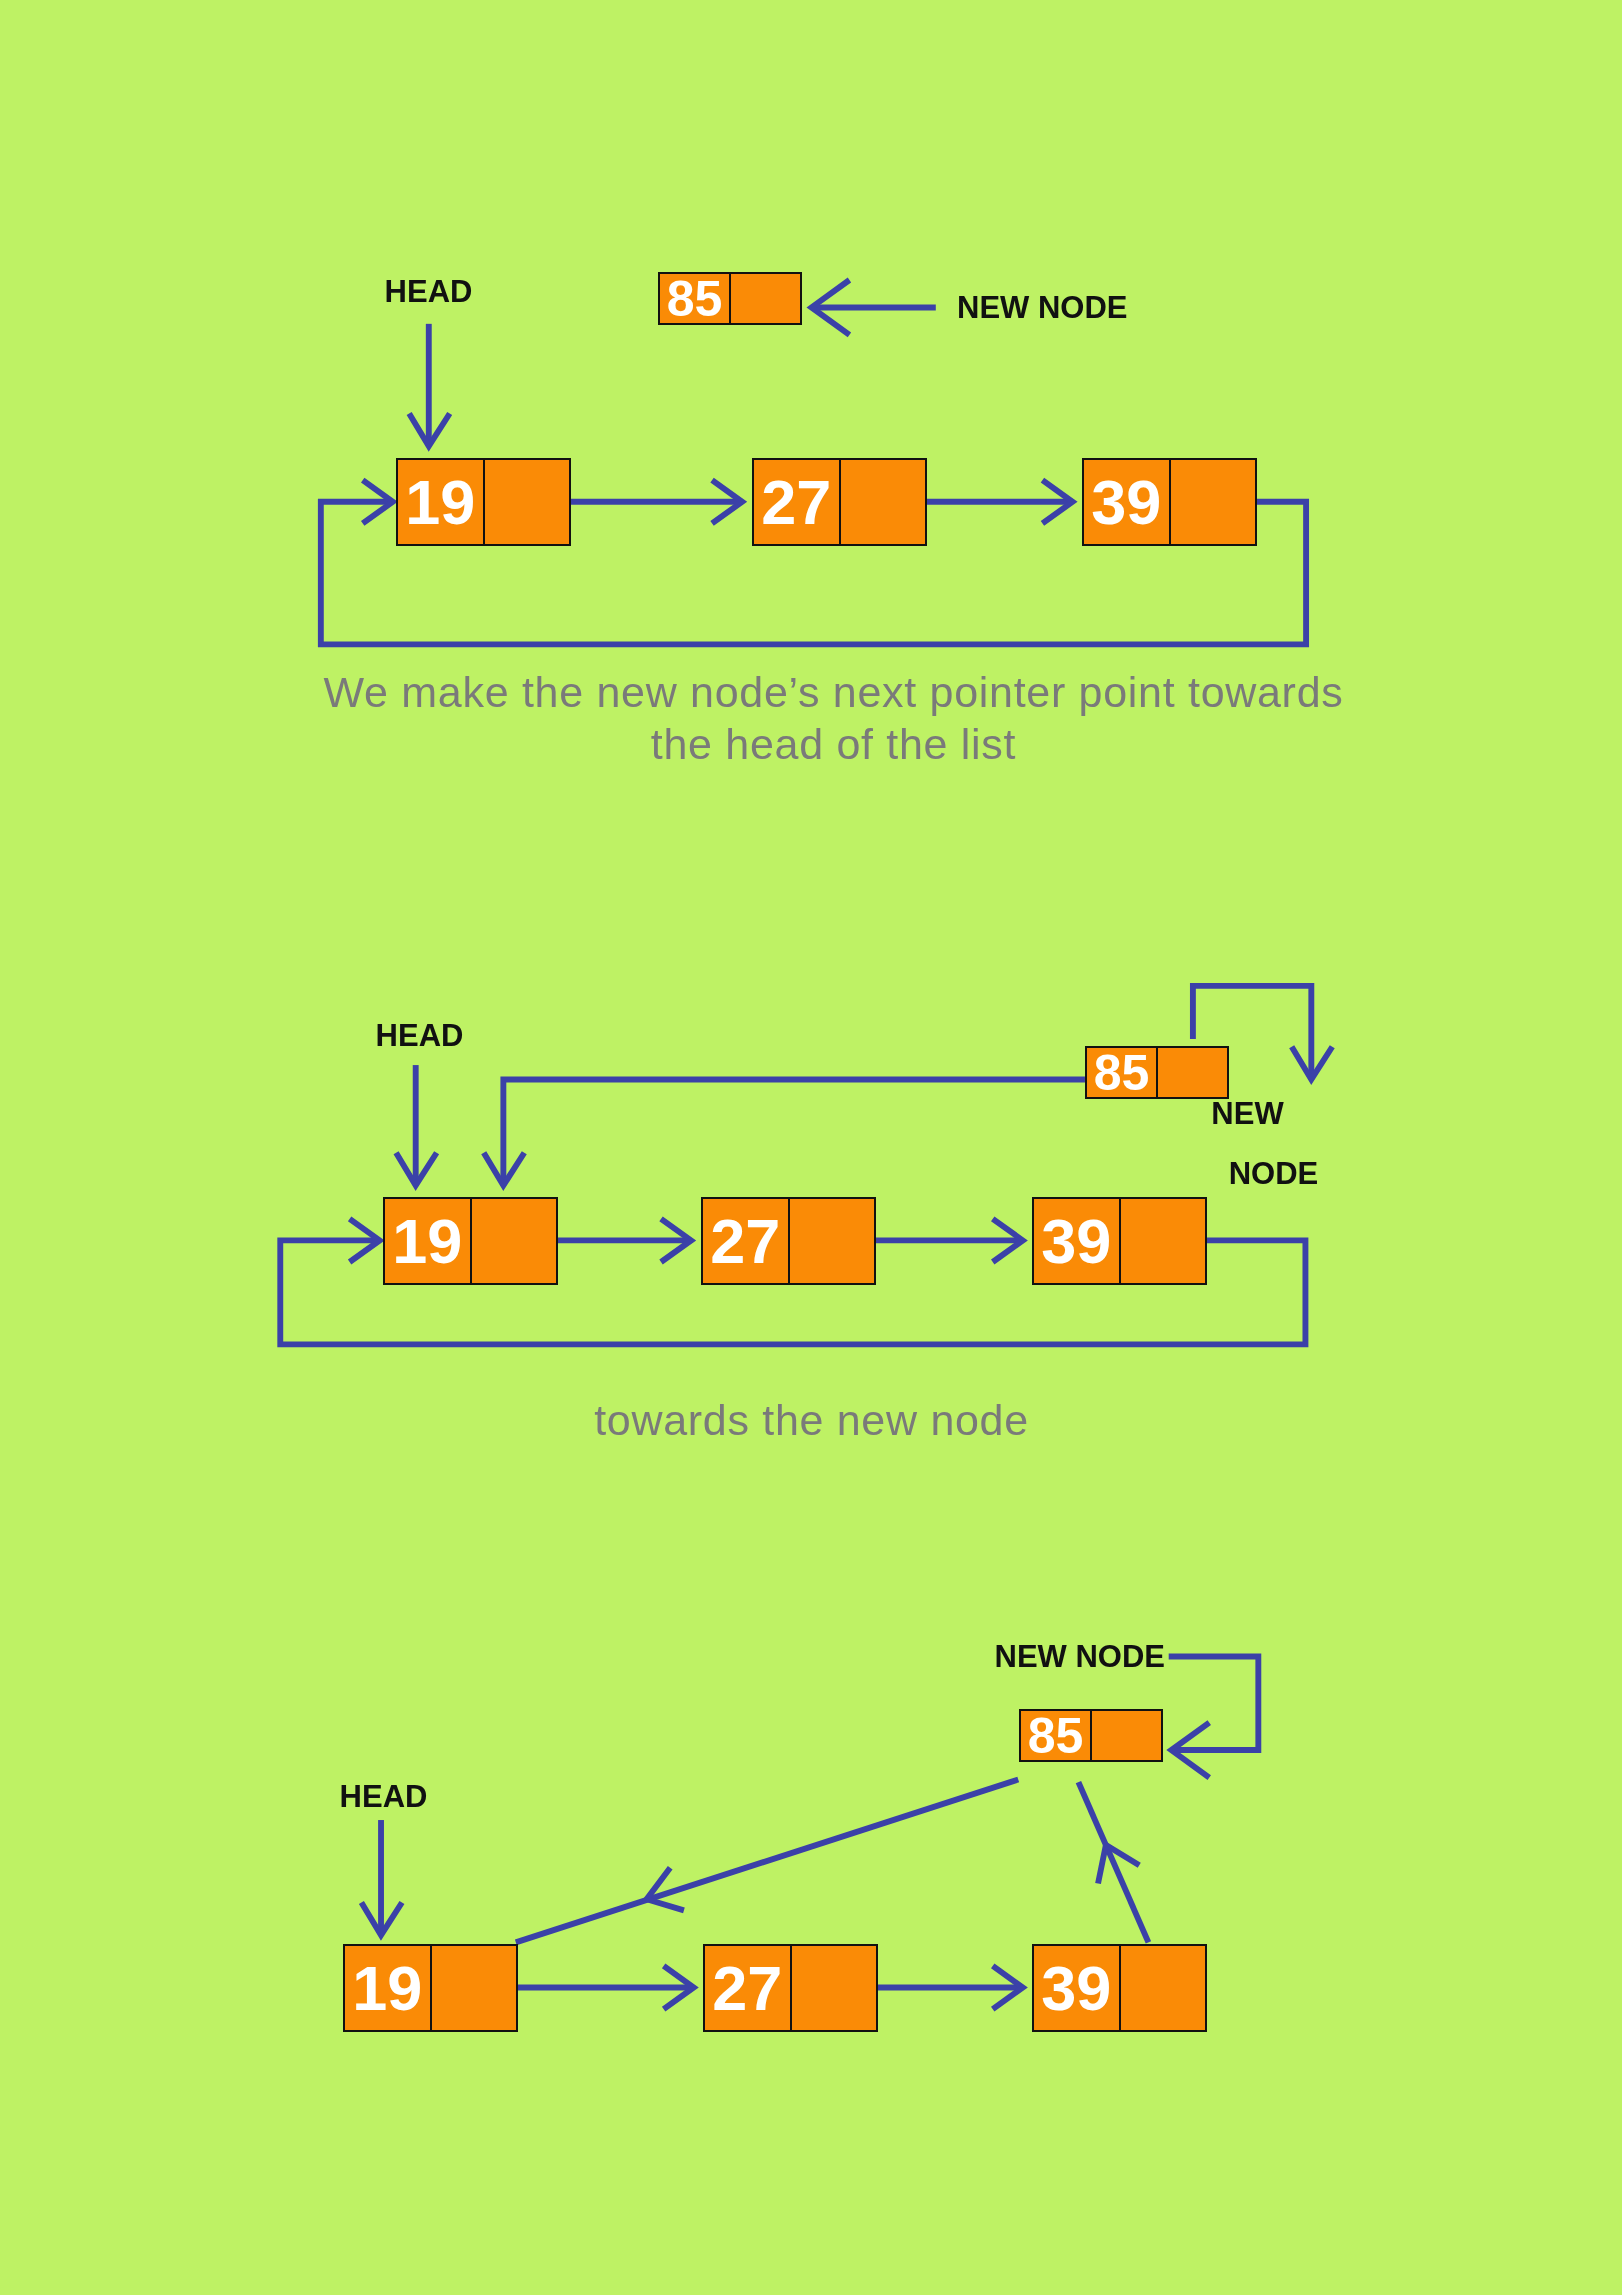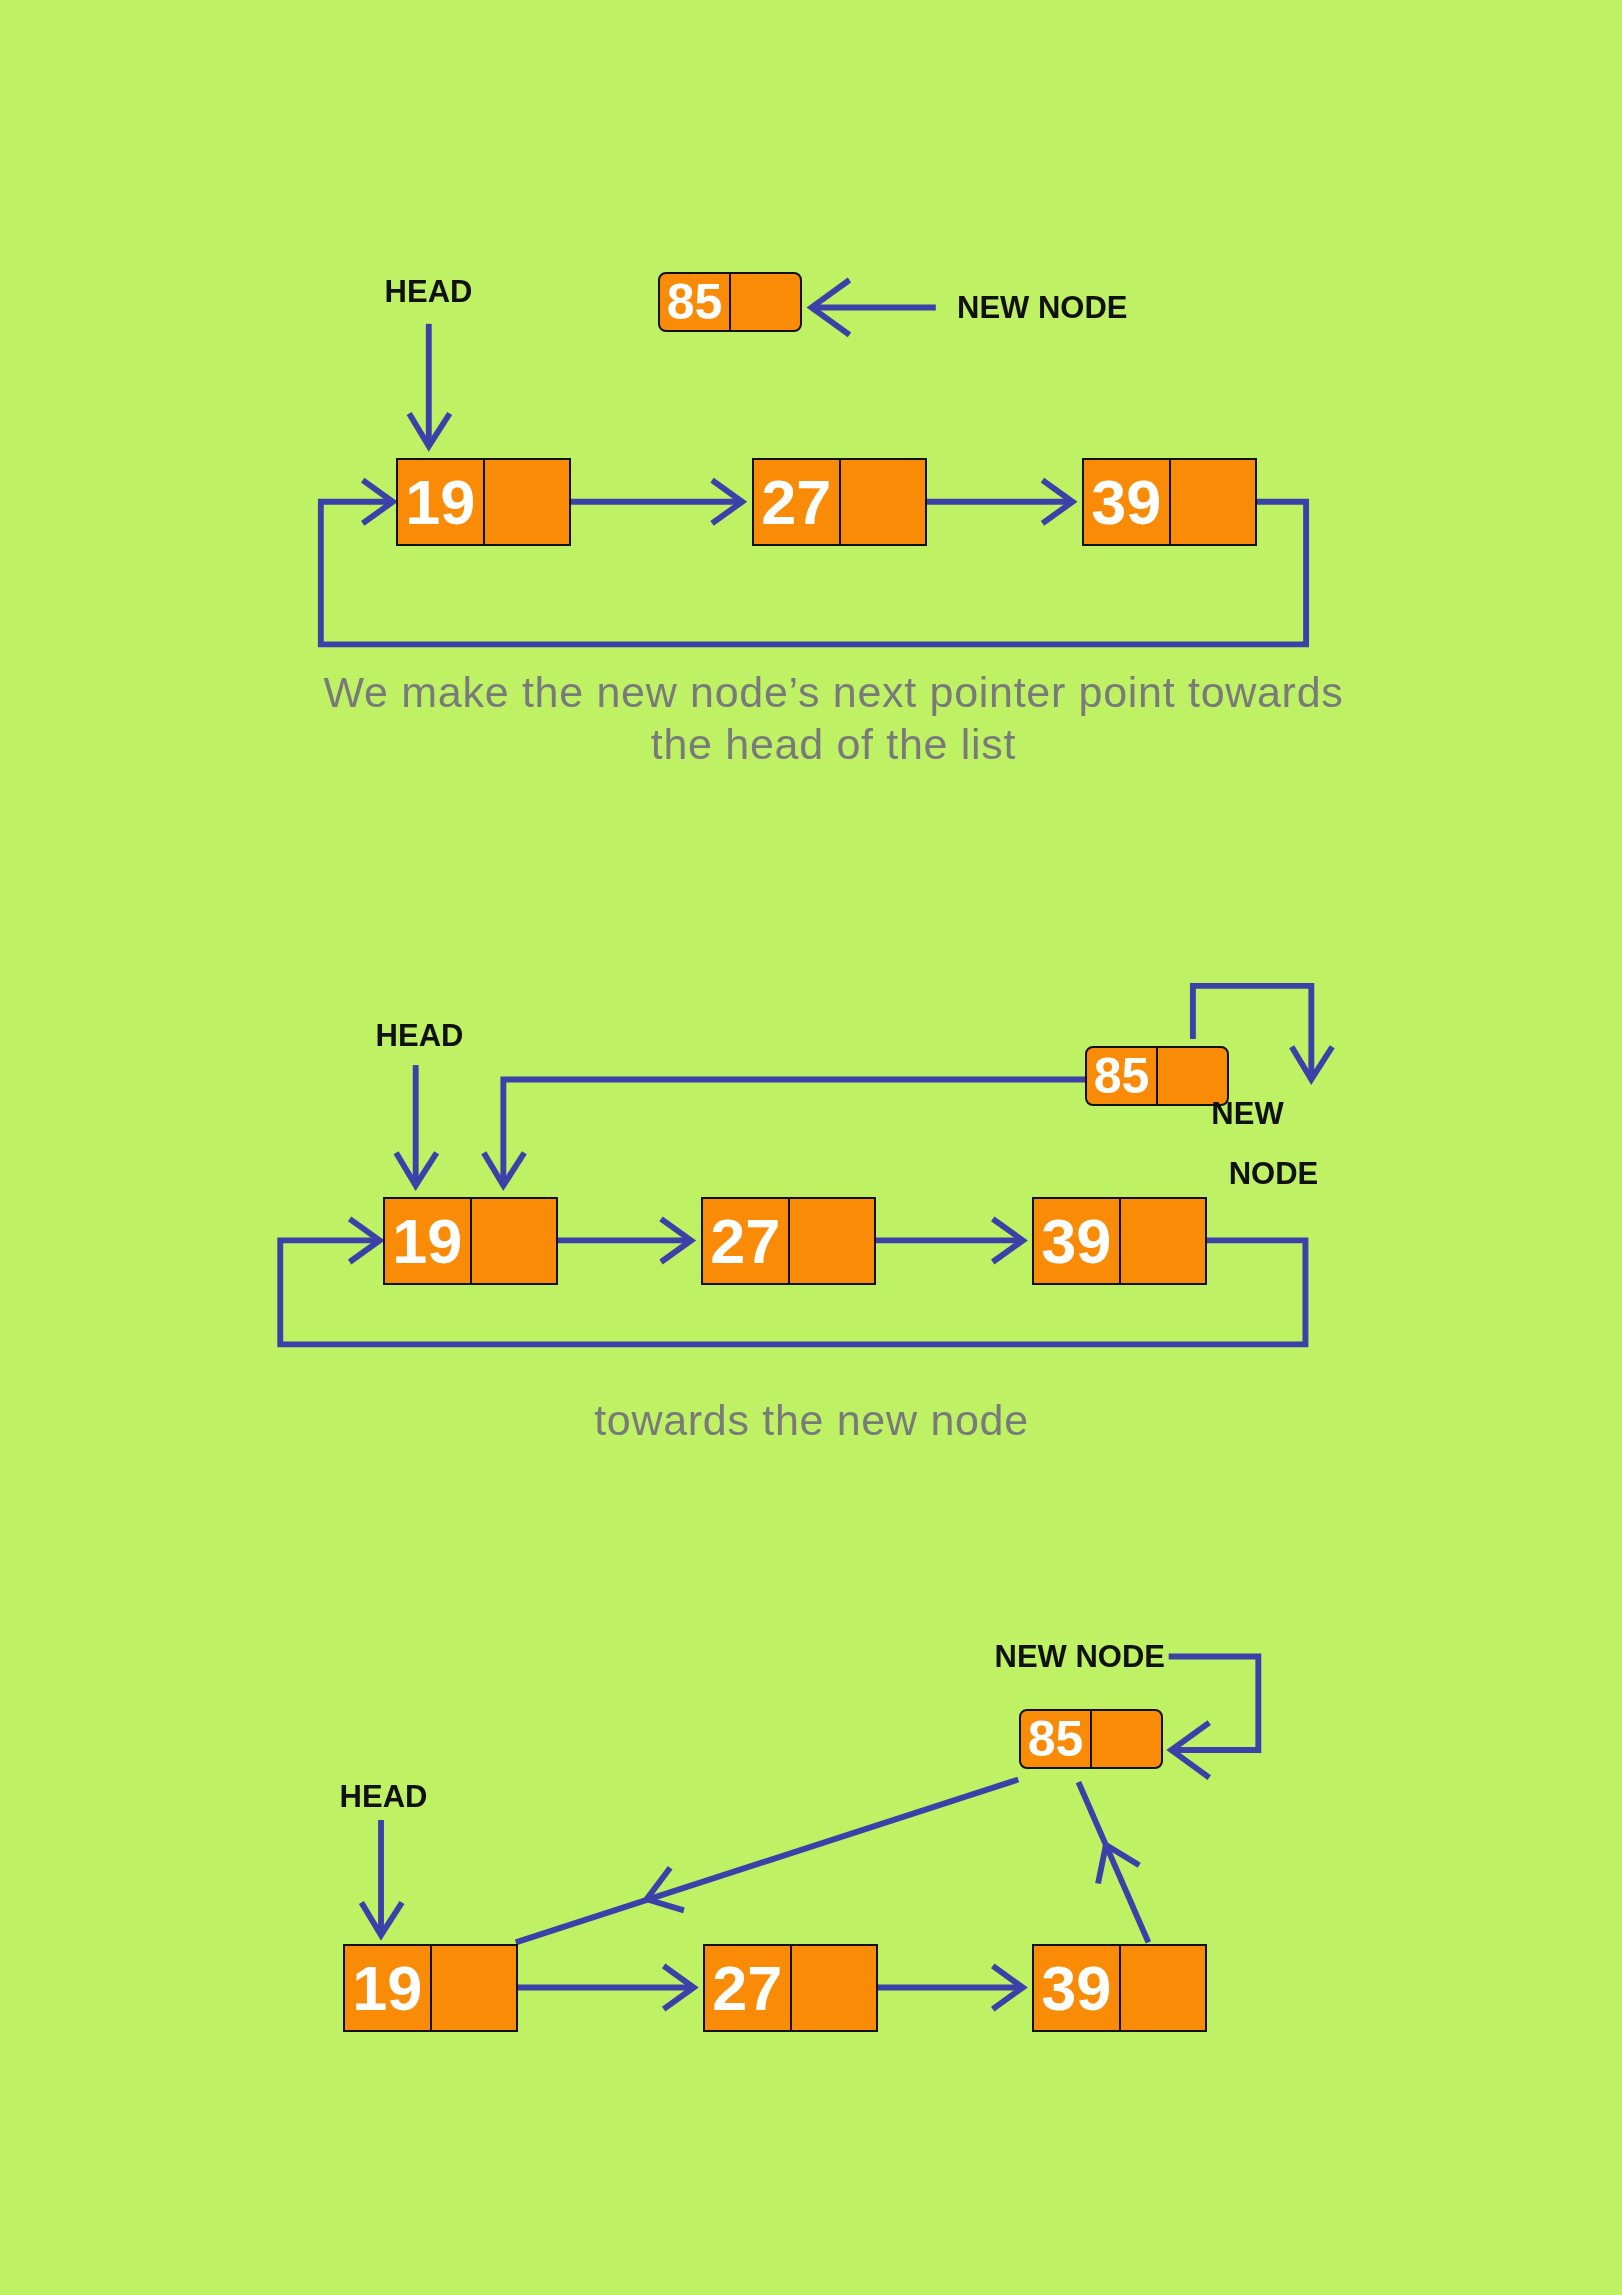--- a/index.html
+++ b/index.html
@@ -30,21 +30,21 @@
     flex:1;display:flex;align-items:center;justify-content:center;
     color:var(--value-text);
     font-weight:bold;
   }
   .node .cell-pointer{
     flex:1;
     border-left:2.6px solid var(--node-border);
   }
   .node.big{width:175px;height:88px;margin-left:7px;}
   .node.big .cell-value{font-size:63px;}
-  .node.small{width:144px;height:60px;border-radius:8px;}
+  .node.small{width:144px;height:53px;}
   .node.small .cell-value{font-size:50px;}
   .label{
     position:absolute;
     color:var(--label);
     font-weight:bold;
     font-size:31px;
     line-height:39px;
     letter-spacing:0px;
     white-space:nowrap;
   }

